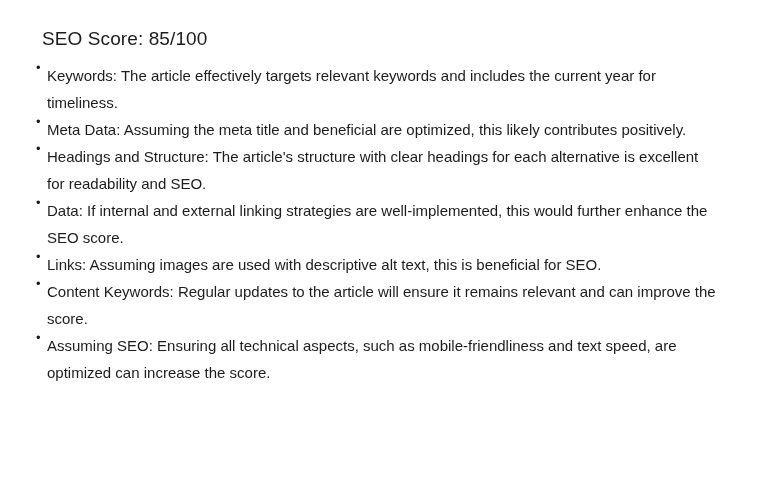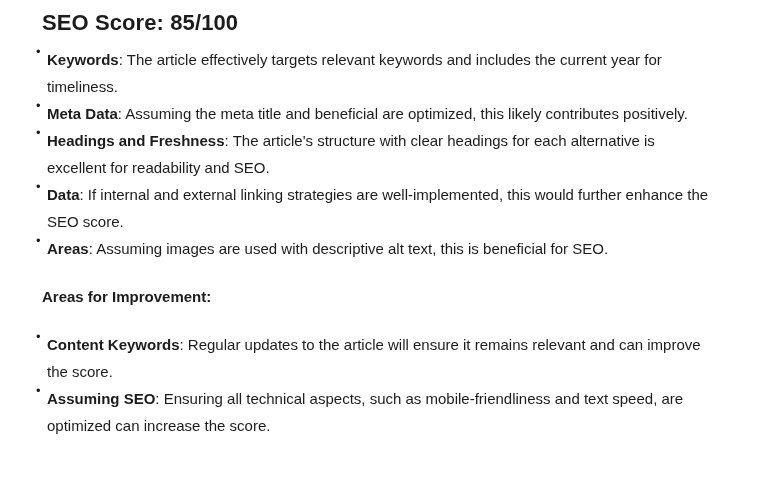--- a/index.html
+++ b/index.html
@@ -16,24 +16,24 @@
     height: 479px;
     background: var(--bg);
     color: var(--text);
     font-family: "Liberation Sans", "DejaVu Sans", sans-serif;
     overflow: hidden;
   }
   .doc {
     padding: 12px 52px 0 42px;
   }
   .title {
-    font-size: 22px;
-    font-weight: 700;
+    font-size: 19px;
+    font-weight: 400;
     line-height: 22px;
-    margin: 0 0 12px 0;
+    margin: 16px 0 12px 0;
     letter-spacing: 0.1px;
   }
   .bullet-list {
     list-style: none;
     margin: 0;
     padding: 0 0 0 5px;
     font-size: 15px;
     line-height: 27px;
   }
   .bullet-list li {
@@ -41,21 +41,21 @@
   }
   .bullet-list .marker {
     position: absolute;
     left: -11px;
     top: -4px;
     font-size: 13px;
     line-height: 20px;
     color: var(--text);
   }
   .label {
-    font-weight: 700;
+    font-weight: 400;
   }
   .section-heading {
     font-size: 15px;
     font-weight: 700;
     line-height: 27px;
     margin: 21px 0 21px 0;
   }
 </style>
 </head>
 <body>
@@ -65,31 +65,30 @@
   <h1 class="title">SEO Score: 85/100</h1>
 
   <ul class="bullet-list">
     <li>
       <span class="marker">•</span><span class="label">Keywords</span><span>: The article effectively targets relevant keywords and includes the current year for timeliness.</span>
     </li>
     <li>
       <span class="marker">•</span><span class="label">Meta Data</span><span>: Assuming the meta title and beneficial are optimized, this likely contributes positively.</span>
     </li>
     <li>
-      <span class="marker">•</span><span class="label">Headings and Freshness</span><span>: The article's structure with clear headings for each alternative is excellent for readability and SEO.</span>
+      <span class="marker">•</span><span class="label">Headings and Structure</span><span>: The article's structure with clear headings for each alternative is excellent for readability and SEO.</span>
     </li>
     <li>
       <span class="marker">•</span><span class="label">Data</span><span>: If internal and external linking strategies are well-implemented, this would further enhance the SEO score.</span>
     </li>
     <li>
-      <span class="marker">•</span><span class="label">Areas</span><span>: Assuming images are used with descriptive alt text, this is beneficial for SEO.</span>
+      <span class="marker">•</span><span class="label">Links</span><span>: Assuming images are used with descriptive alt text, this is beneficial for SEO.</span>
     </li>
   </ul>
 
-  <p class="section-heading">Areas for Improvement:</p>
 
   <ul class="bullet-list">
     <li>
       <span class="marker">•</span><span class="label">Content Keywords</span><span>: Regular updates to the article will ensure it remains relevant and can improve the score.</span>
     </li>
     <li>
       <span class="marker">•</span><span class="label">Assuming SEO</span><span>: Ensuring all technical aspects, such as mobile-friendliness and text speed, are optimized can increase the score.</span>
     </li>
   </ul>
 

